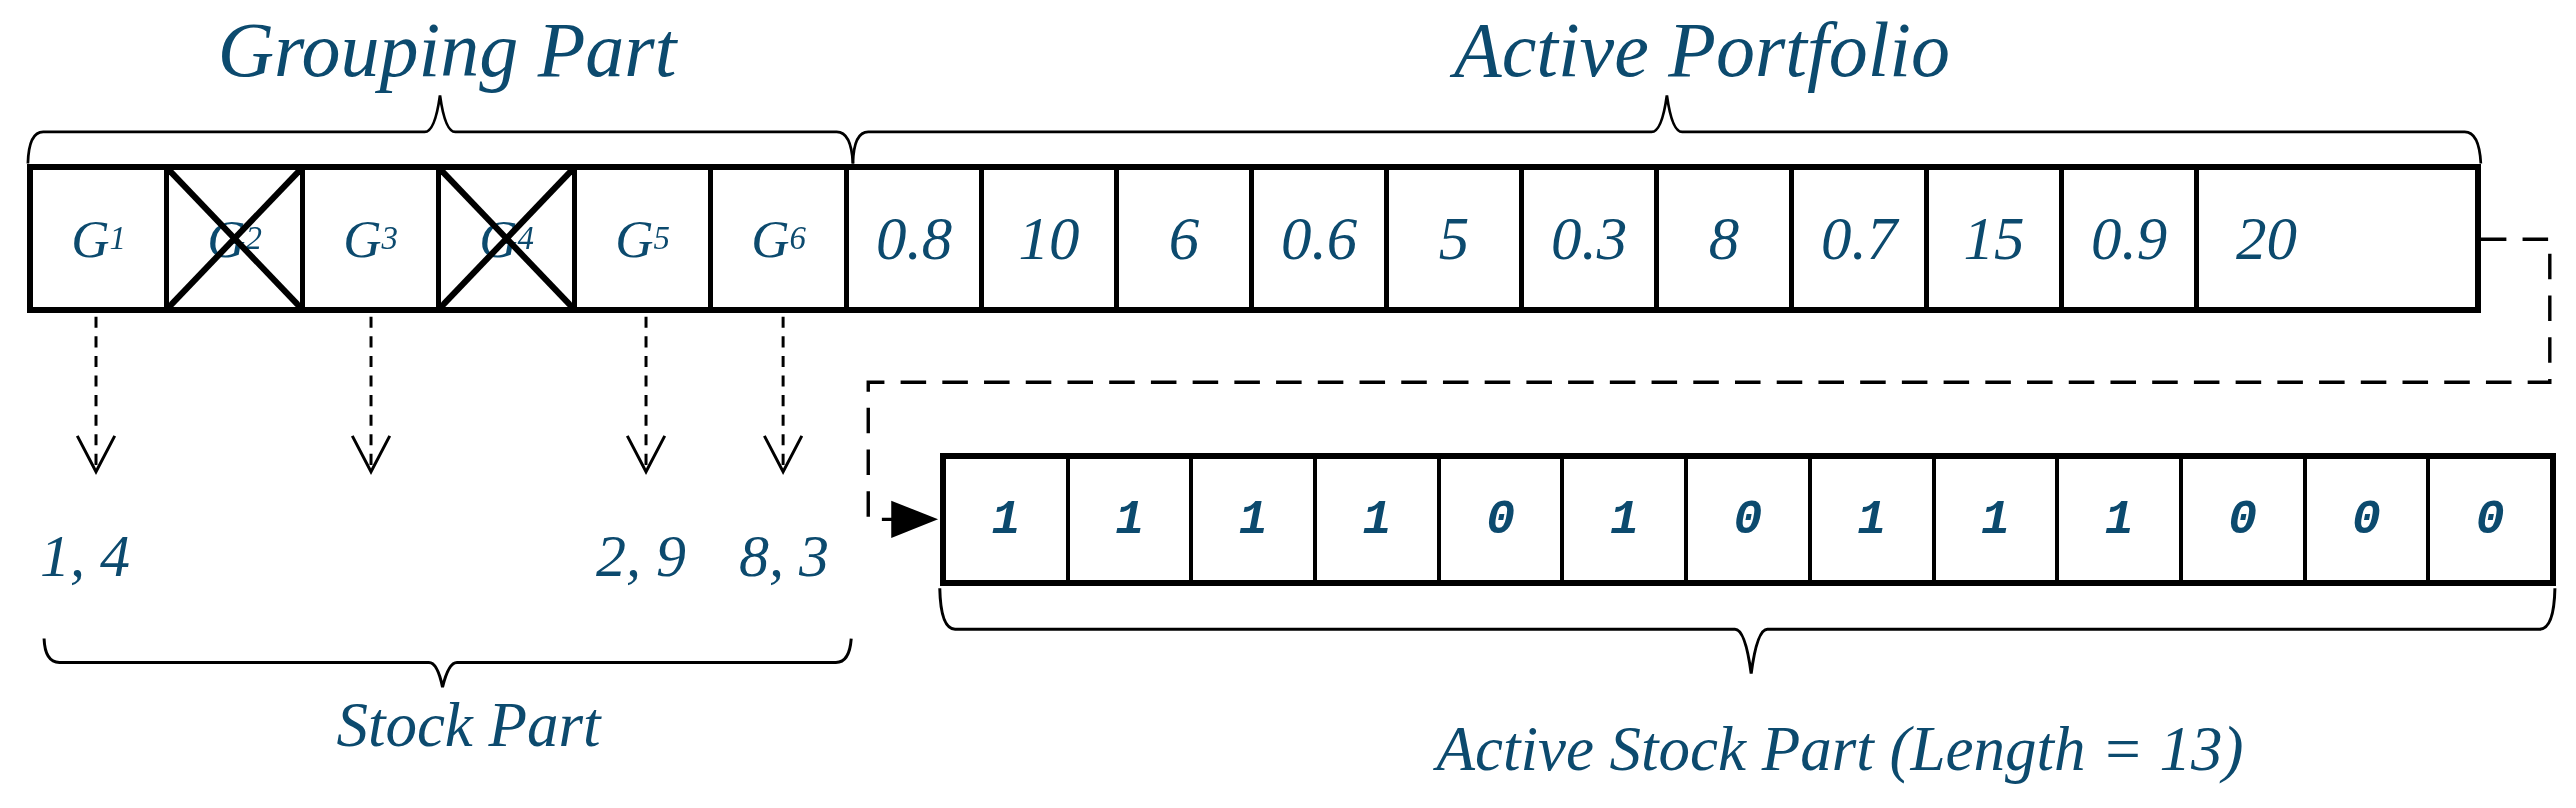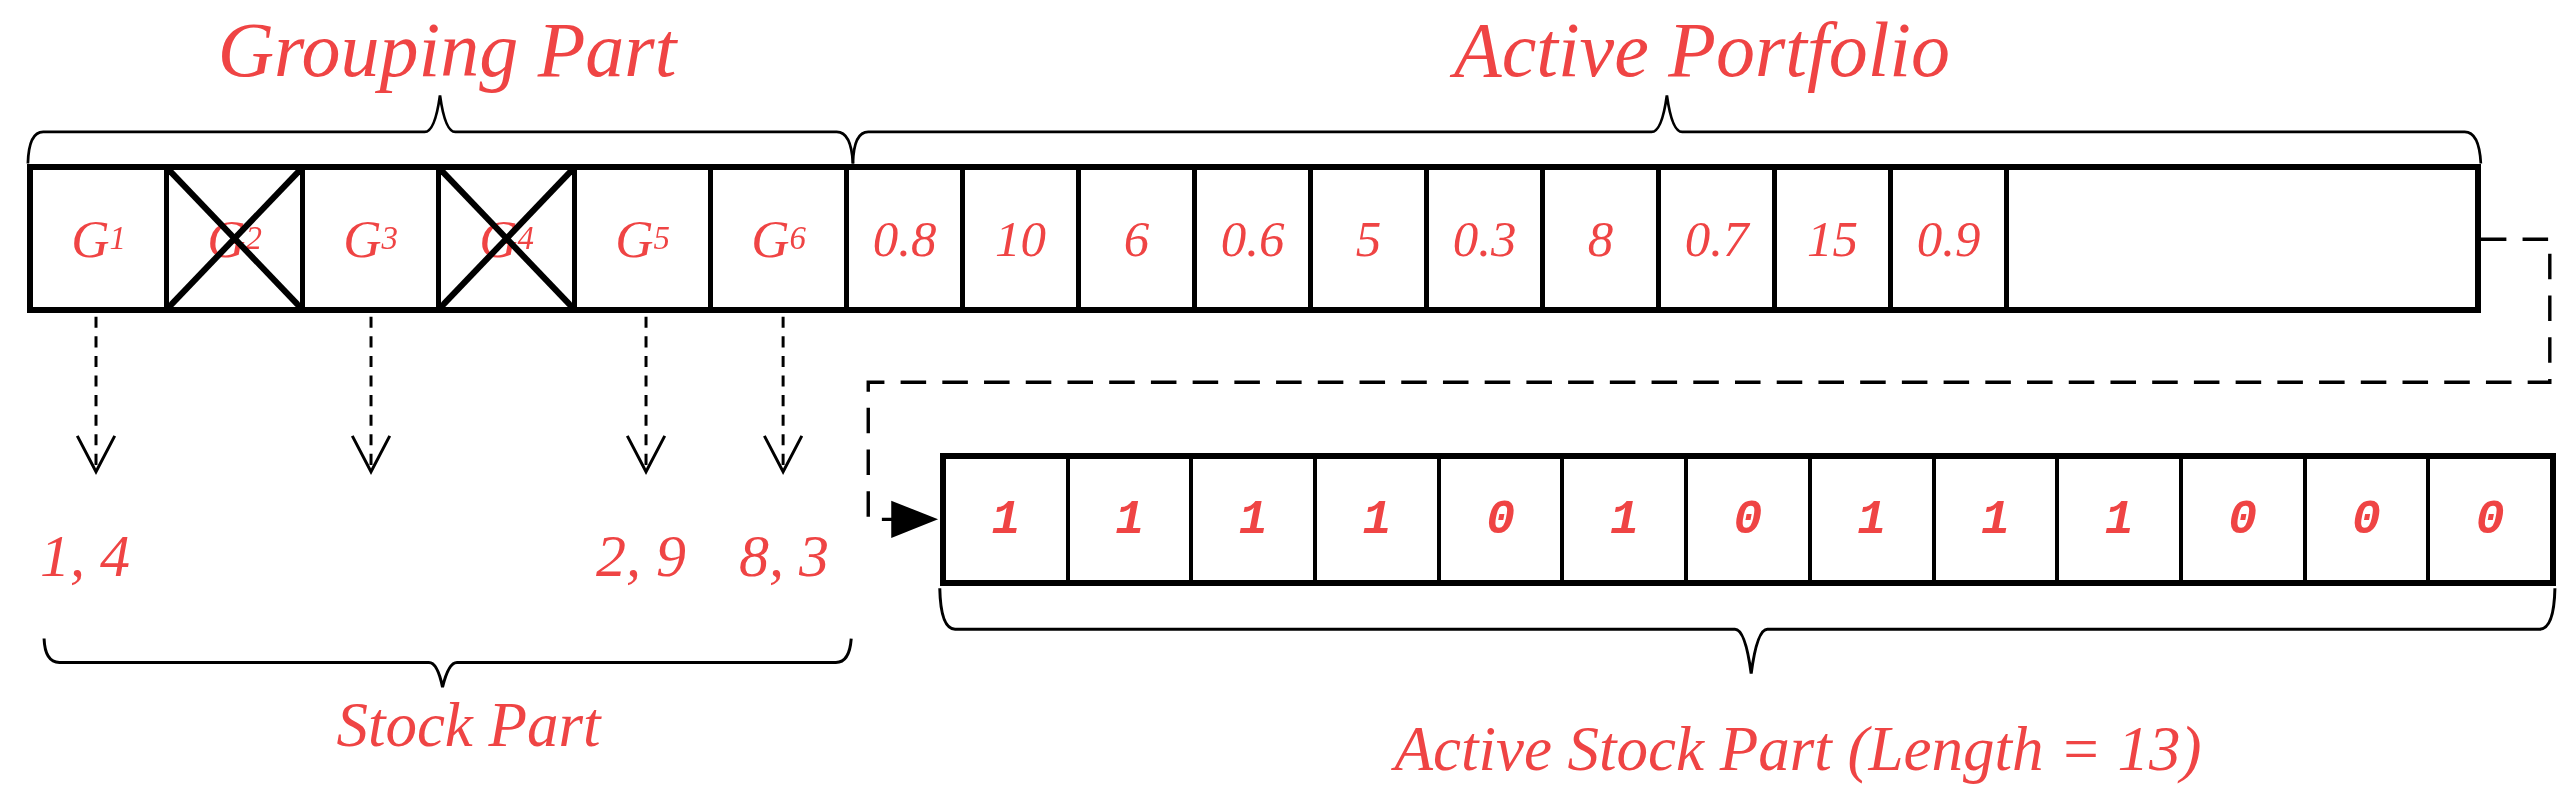--- a/index.html
+++ b/index.html
@@ -1,45 +1,45 @@
 <!DOCTYPE html>
 <html style="font-size:13.6px"><head>
 <meta charset="utf-8">
 <style>
   html,body{margin:0;padding:0;background:#ffffff;}
   .stage{position:relative;width:2576px;height:808px;background:#ffffff;overflow:hidden;
-         font-family:"Liberation Serif","DejaVu Serif",serif;color:#ef4444;}
+         font-family:"Liberation Serif","DejaVu Serif",serif;color:#0c4a6e;}
   .overlay{position:absolute;left:0;top:0;width:2576px;height:808px;pointer-events:none;}
 
   .biglabel{position:absolute;top:5.1px;height:94px;line-height:89px;text-align:center;
             font-style:italic;font-size:78px;white-space:nowrap;}
   .grouping-label{left:21px;width:852px;}
   .portfolio-label{left:1276px;width:852px;}
 
   .row{position:absolute;display:flex;box-sizing:border-box;border:6.8px solid #000;background:#fff;}
   .row1{left:27px;top:164px;width:2454px;height:149px;}
   .row2{left:940px;top:453px;width:1616px;height:133px;}
 
   .cell{box-sizing:border-box;border-right:5.1px solid #000;display:flex;align-items:center;
         justify-content:center;position:relative;font-style:italic;}
   .gcell{width:136px;font-size:53px;}
-  .vcell{width:116px;font-size:51px;}
+  .vcell{width:135px;font-size:61px;}
   .bcell{flex:1 1 0;border-right-width:4.3px;font-size:48px;
          font-family:"Liberation Mono","DejaVu Sans Mono",monospace;font-weight:700;}
   .lastcell{border-right:none;}
   .gsub{font-size:0.62em;vertical-align:-0.28em;}
 
   .xmark{position:absolute;left:0;top:0;width:100%;height:100%;}
 
   .assign{position:absolute;top:520px;height:73px;line-height:73px;width:256px;text-align:center;
           font-style:italic;font-size:60px;white-space:nowrap;}
   .bottomlabel{position:absolute;height:94px;line-height:89px;text-align:center;font-style:italic;
                font-size:63px;white-space:nowrap;}
   .stockpart-label{left:128px;top:681px;width:681px;}
-  .active-label{left:1159px;top:705px;width:1278px;}
+  .active-label{left:1201px;top:705px;width:1278px;}
 </style>
 </head>
 <body>
 
 <div class="stage">
 
   <svg class="overlay" width="2576" height="808" viewBox="0 0 3024 949" xmlns="http://www.w3.org/2000/svg">
 
     <path d="M 32 192 Q 33 155 50 155 L 498 155 Q 510 155 516 112 Q 522 155 534 155 L 982 155 Q 999 155 1001 192" fill="none" stroke="#000" stroke-width="3.2"></path>
 
@@ -104,20 +104,21 @@
     <div class="cell vcell">0.8</div>
     <div class="cell vcell">10</div>
     <div class="cell vcell">6</div>
     <div class="cell vcell">0.6</div>
     <div class="cell vcell">5</div>
     <div class="cell vcell">0.3</div>
     <div class="cell vcell">8</div>
     <div class="cell vcell">0.7</div>
     <div class="cell vcell">15</div>
     <div class="cell vcell">0.9</div>
+    <div class="cell vcell lastcell">20</div>
   </div>
 
   <div class="assign" style="left:-43px;">1, 4</div>
   <div class="assign" style="left:513px;">2, 9</div>
   <div class="assign" style="left:656px;">8, 3</div>
 
   <div class="row row2">
     <div class="cell bcell">1</div>
     <div class="cell bcell">1</div>
     <div class="cell bcell">1</div>

